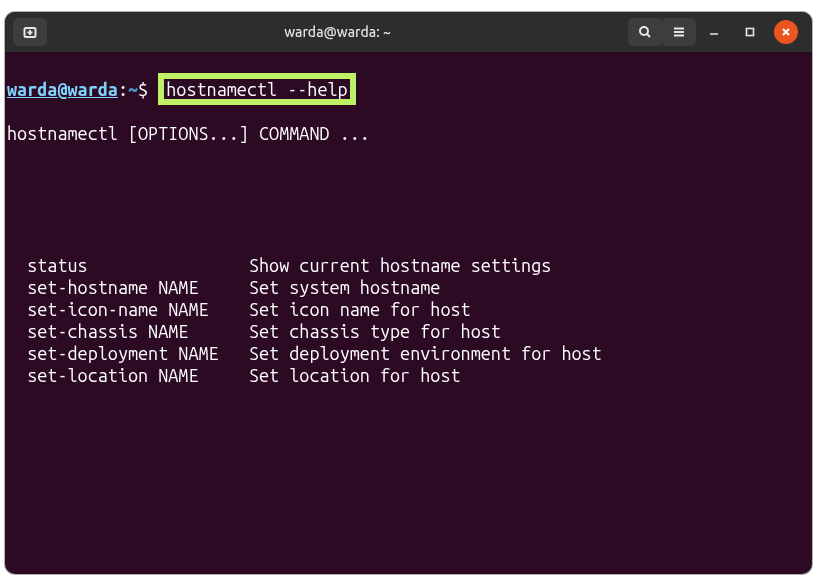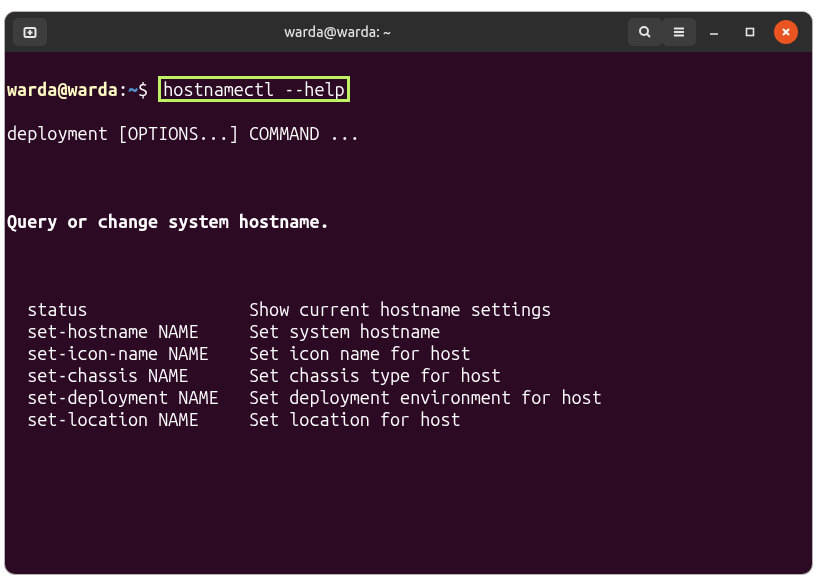--- a/index.html
+++ b/index.html
@@ -64,25 +64,25 @@
   }
   .win-close svg { stroke-width: 2; }
   .terminal {
     padding: 4px 2px;
     font-size: 18px;
     line-height: 22px;
     color: #ffffff;
     white-space: pre;
     font-family: "Ubuntu Mono", "DejaVu Sans Mono", Consolas, monospace;
   }
-  .lime { color: #fef9c3; font-weight: bold; }
+  .lime { color: #7dd3fc; font-weight: bold; text-decoration: underline; }
   .blue { color: #5193cf; font-weight: bold; }
   .bold { font-weight: bold; color: #ffffff; }
   .cmd-hl {
-    border: 3px solid #bef264;
+    border: 6px solid #bef264;
     padding: 0 2px;
   }
   .row { height: 22px; }
   .spacer { height: 22px; }
 </style>
 </head>
 <body>
 
 <div class="window">
 
@@ -120,23 +120,22 @@
     </div>
     <div class="win-btn win-close">
       <svg width="12" height="12" viewBox="0 0 12 12">
         <path d="M3 3 l6 6 M9 3 l-6 6"></path>
       </svg>
     </div>
   </div>
 
   <div class="terminal">
 <div class="row"><span class="lime">warda@warda</span><span>:</span><span class="blue">~</span><span>$ </span><span class="cmd-hl">hostnamectl --help</span></div>
-<div class="row">deployment [OPTIONS...] COMMAND ...</div>
+<div class="row">hostnamectl [OPTIONS...] COMMAND ...</div>
 <div class="spacer"></div>
-<div class="row bold">Query or change system hostname.</div>
 <div class="spacer"></div>
 <div id="commands-block"><div class="row">  status                Show current hostname settings</div><div class="row">  set-hostname NAME     Set system hostname</div><div class="row">  set-icon-name NAME    Set icon name for host</div><div class="row">  set-chassis NAME      Set chassis type for host</div><div class="row">  set-deployment NAME   Set deployment environment for host</div><div class="row">  set-location NAME     Set location for host</div></div>
 <div class="spacer"></div>
 
 
 
   </div>
 
 </div>
 

